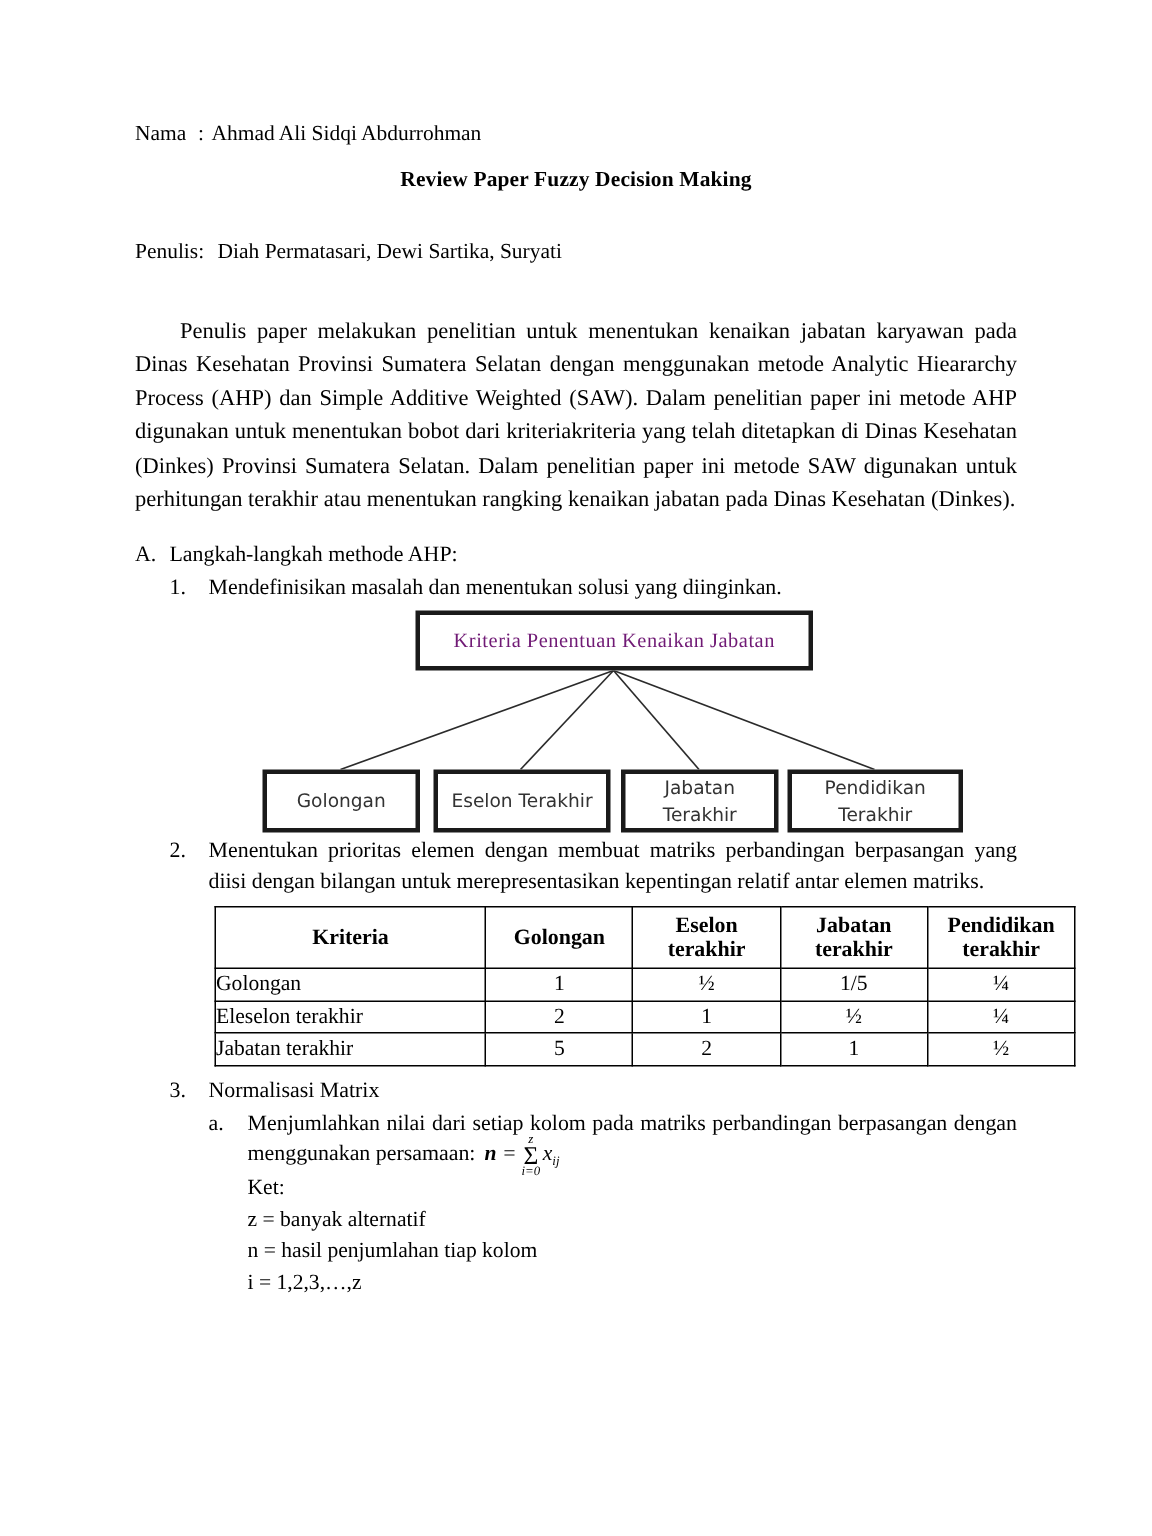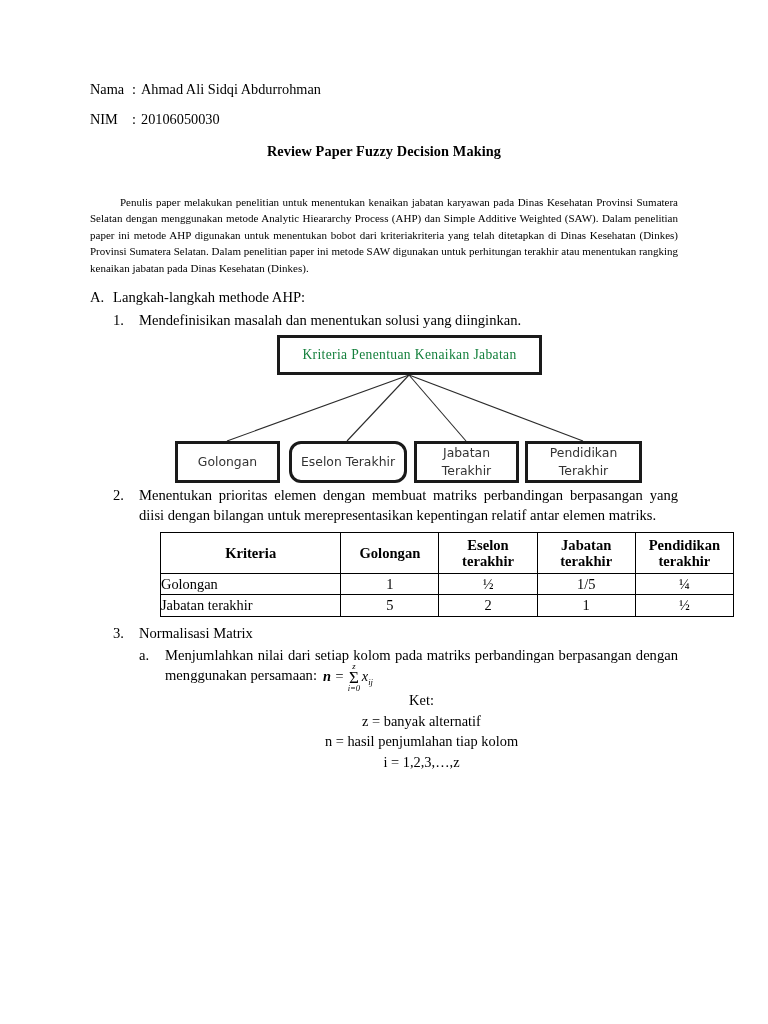--- a/index.html
+++ b/index.html
@@ -53,21 +53,21 @@
     font-weight: bold;
     font-size: 14.3px;
     margin-bottom: 32px;
     margin-top: 0;
     letter-spacing: 0.1px;
   }
 
   
   .body-para {
     text-align: justify;
-    font-size: 11px;
+    font-size: 15px;
     line-height: 1.50;
     margin-top: 34px;
     text-indent: 30px;
   }
 
   
   .lvl-a {
     margin-top: 10px;
     font-size: 14.6px;
     line-height: 1.42;
@@ -125,33 +125,33 @@
     line-height: 1.42;
     z-index: 2;
   }
   .dbox-root {
     left: 164px;
     top: 0px;
     width: 265px;
     height: 40px;
     font-family: "Liberation Serif", "DejaVu Serif", serif;
     font-size: 13.6px;
-    color: #15803d;
+    color: #701a75;
     letter-spacing: 0.35px;
   }
   .dbox-child { top: 106px; height: 42px; }
   .dbox-c1 { left: 62px;  width: 105px; }
-  .dbox-c2 { left: 176px; width: 118px; border-radius: 12px; }
+  .dbox-c2 { left: 176px; width: 118px; }
   .dbox-c3 { left: 301px; width: 105px; }
   .dbox-c4 { left: 412px; width: 117px; }
 
   
   .table-wrap {
     margin-top: 6px;
-    margin-left: 47px;
+    margin-left: 30px;
     margin-bottom: 6px;
   }
   table.matrix {
     border-collapse: collapse;
     width: 574px;
     font-size: 14.4px;
     table-layout: fixed;
   }
   table.matrix th,
   table.matrix td {
@@ -226,39 +226,39 @@
   .xij { font-style: italic; margin-left: 2px; }
   .xij sub { font-size: 8.6px; font-style: italic; }
 
   
   .ket-block {
     margin-left: 26px;
     font-size: 14.4px;
     line-height: 1.44;
     margin-top: 2px;
   }
-  .ket-line { white-space: nowrap; text-align: center; }
+  .ket-line { white-space: nowrap; }
 </style>
 </head>
 <body>
 
 <div class="page">
   <div class="content">
 
     <div class="meta-line">
       <span class="meta-label">Nama</span><span class="meta-sep">:</span><span>Ahmad Ali Sidqi Abdurrohman</span>
     </div>
 
+
+    <div class="doc-title">Review Paper Fuzzy Decision Making</div>
+
+
     <div class="meta-line">
-      <span class="meta-label">NIM</span><span class="meta-sep">:</span><span>20106050030</span>
+      <span>Penulis:</span><span class="meta-sep"> </span><span>Diah Permatasari, Dewi Sartika, Suryati</span>
     </div>
-
-    <div class="doc-title">Review Paper Fuzzy Decision Making</div>
-
-
 
     <p class="body-para">Penulis paper melakukan penelitian untuk menentukan kenaikan jabatan karyawan pada Dinas Kesehatan Provinsi Sumatera Selatan dengan menggunakan metode Analytic Hieararchy Process (AHP) dan Simple Additive Weighted (SAW). Dalam penelitian paper ini metode AHP digunakan untuk menentukan bobot dari kriteriakriteria yang telah ditetapkan di Dinas Kesehatan (Dinkes) Provinsi Sumatera Selatan. Dalam penelitian paper ini metode SAW digunakan untuk perhitungan terakhir atau menentukan rangking kenaikan jabatan pada Dinas Kesehatan (Dinkes).</p>
 
     <div class="lvl-a">
       <div class="item-row">
         <span class="marker marker-a">A.</span>
         <span class="item-body">Langkah-langkah methode AHP:</span>
       </div>
 
       <div class="lvl-1">
@@ -318,20 +318,27 @@
             </thead>
             <tbody>
               <tr>
                 <td class="rowlabel">Golongan</td>
                 <td class="val">1</td>
                 <td class="val">½</td>
                 <td class="val">1/5</td>
                 <td class="val">¼</td>
               </tr>
               <tr>
+                <td class="rowlabel">Eleselon terakhir</td>
+                <td class="val">2</td>
+                <td class="val">1</td>
+                <td class="val">½</td>
+                <td class="val">¼</td>
+              </tr>
+              <tr>
                 <td class="rowlabel">Jabatan terakhir</td>
                 <td class="val">5</td>
                 <td class="val">2</td>
                 <td class="val">1</td>
                 <td class="val">½</td>
               </tr>
             </tbody>
           </table>
         </div>
 

